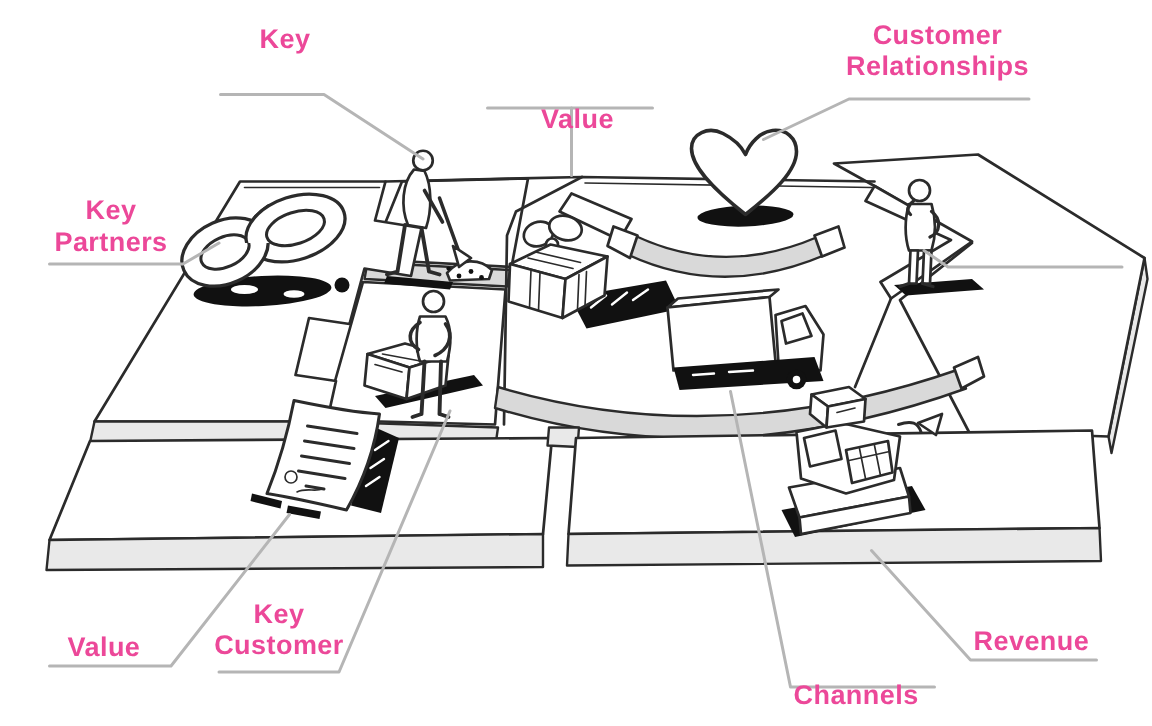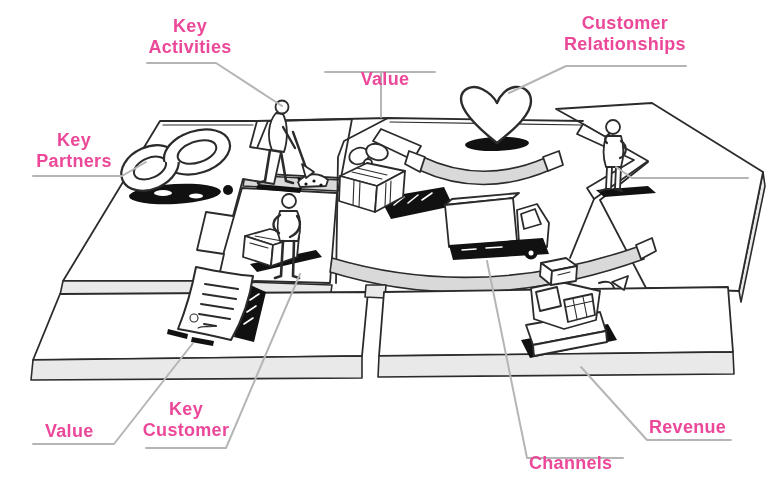--- a/index.html
+++ b/index.html
@@ -205,21 +205,20 @@
   </g>
 </svg>
 
 <div class="lbl center" style="left:22px;top:130px;width:104px;">
   <span>Key</span>
   <span>Partners</span>
 </div>
 
 <div class="lbl center" style="left:130px;top:16px;width:120px;">
   <span>Key</span>
-  <span>Activities</span>
 </div>
 
 <div class="lbl center" style="left:318px;top:25px;width:134px;margin-top:44px;">
   <span>Value</span>
 </div>
 
 <div class="lbl left" style="left:564px;top:13px;">
   <span>Customer</span>
   <span>Relationships</span>
 </div>

